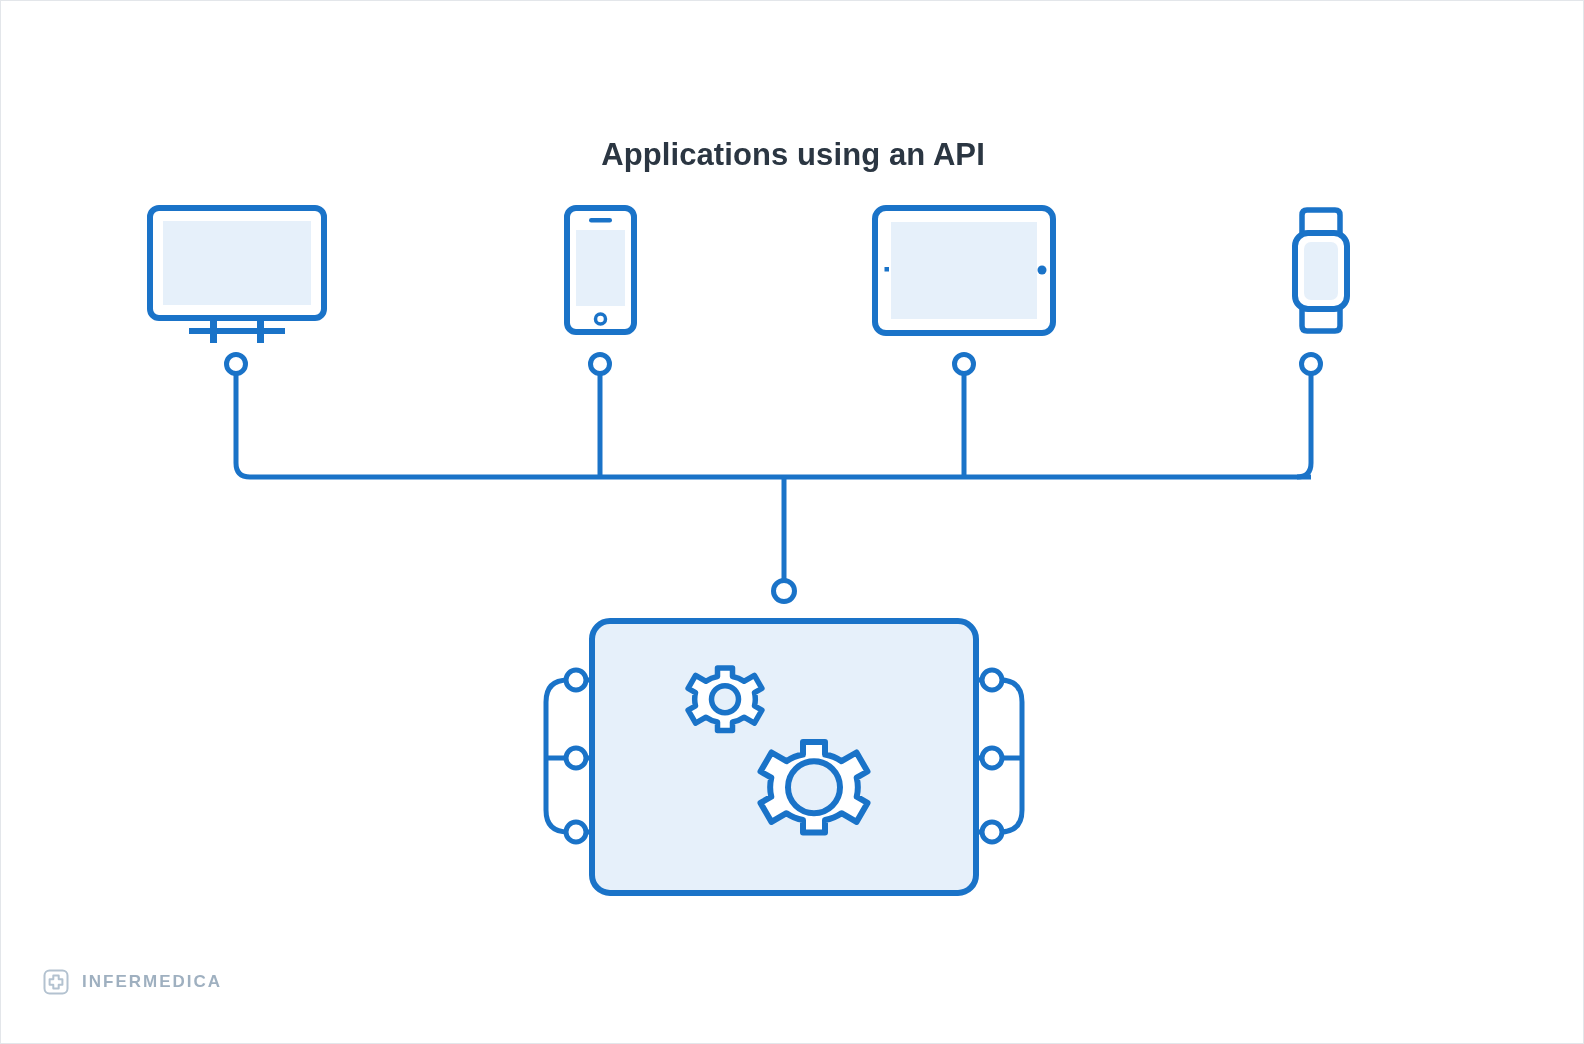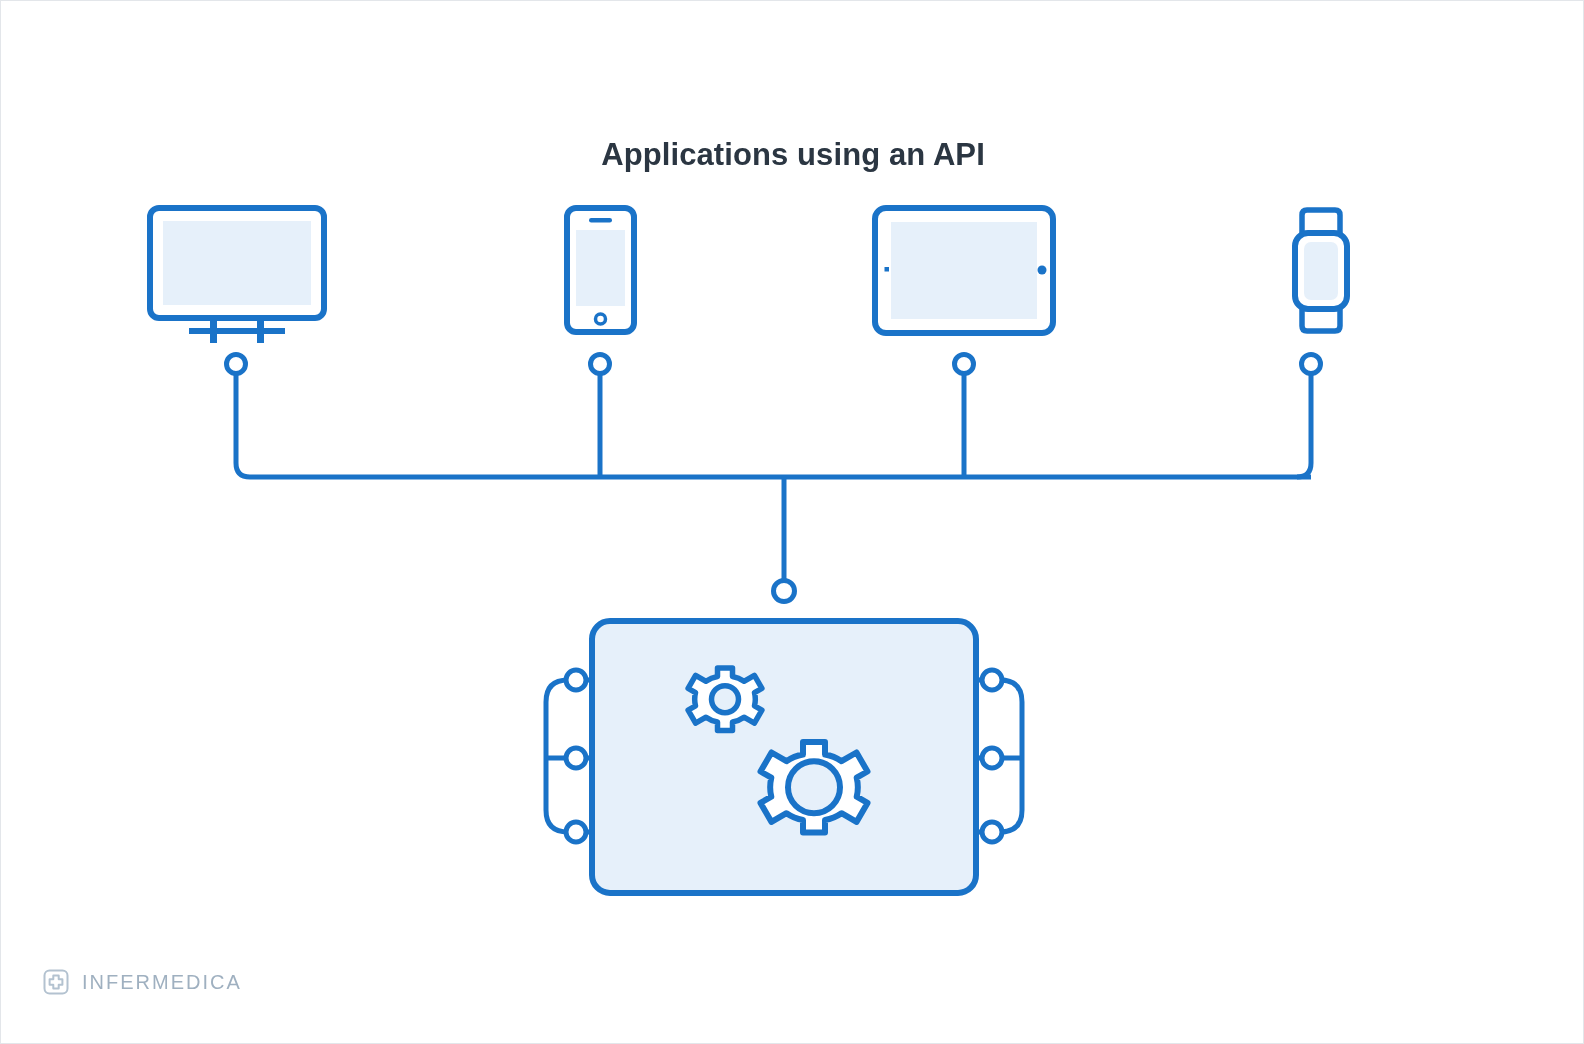--- a/index.html
+++ b/index.html
@@ -39,25 +39,25 @@
   }
   #brand {
     position: absolute;
     left: 42px;
     top: 968px;
     display: flex;
     align-items: center;
     gap: 13px;
   }
   #brand-name {
-    font-size: 20px;
+    font-size: 17px;
     letter-spacing: 2.0px;
     color: #9fb0c0;
     font-family: "Liberation Sans", sans-serif;
-    font-weight: normal;
+    font-weight: bold;
   }
 </style>
 </head>
 <body>
 
 <div id="canvas">
 
   <div id="diagram-title">Applications using an API</div>
 
   <svg id="svg-stage" width="1584" height="1044" viewBox="0 0 1584 1044" xmlns="http://www.w3.org/2000/svg">

